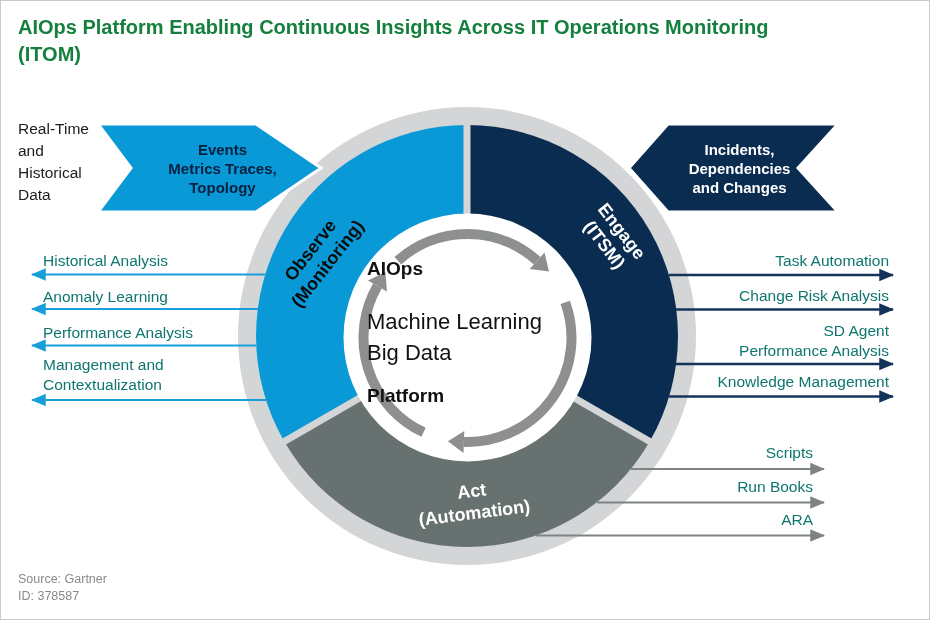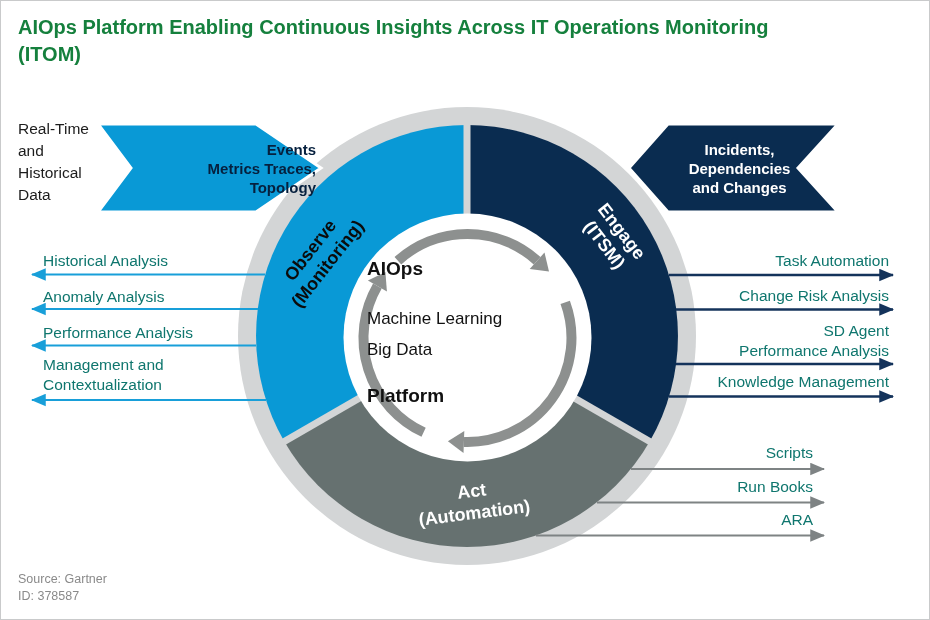--- a/index.html
+++ b/index.html
@@ -15,32 +15,32 @@
   }
   .ctx{
     left:17px; top:117px; width:84px;
     font-size:15.5px; line-height:22px; color:#1c1c1c;
   }
   .banner{
     width:187px; top:139px; text-align:center;
     font-size:15px; line-height:19px; font-weight:bold;
   }
   .banner span{display:block;}
-  .b-left{left:128px; color:#06203e;text-align:right;}
+  .b-left{left:128px; color:#06203e;}
   .b-right{left:645px; color:#ffffff;}
   .seg{
     width:200px; text-align:center; font-size:18px; line-height:22px; font-weight:bold;
   }
   .seg span{display:block;}
   .seg-obs{left:218px; top:234px; color:#0b0b0b; transform:rotate(-52deg);}
   .seg-eng{left:512px; top:215px; color:#ffffff; transform:rotate(52deg);}
   .seg-act{left:372px; top:479px; color:#ffffff; transform:rotate(-7deg);}
   .hub{left:366px; width:201px; text-align:left; color:#111;}
   .hub-bold{font-size:19px; font-weight:bold;}
-  .hub-reg{font-size:17px;}
+  .hub-reg{font-size:22px;}
   .out{font-size:15.5px; line-height:20px; color:#0f766e;}
   .out span{display:block;}
   .out-l{left:42px; width:225px; text-align:left;}
   .out-r{left:640px; width:248px; text-align:right;}
   .out-b{left:600px; width:212px; text-align:right;}
   .src{
     left:17px; top:570px; font-size:12.5px; line-height:17px; color:#8a8a8a;
   }
   .src span{display:block;}
 </style>
@@ -130,21 +130,21 @@
   <div class="abs hub hub-bold" style="top:257px;">AIOps</div>
   <div class="abs hub hub-reg" style="top:308px;">Machine Learning</div>
   <div class="abs hub hub-reg" style="top:339px;">Big Data</div>
   <div class="abs hub hub-bold" style="top:384px;">Platform</div>
 
   <div class="abs out out-l" style="top:250px;">
     <span>Historical Analysis</span>
     <span></span>
   </div>
   <div class="abs out out-l" style="top:286px;">
-    <span>Anomaly Analysis</span>
+    <span>Anomaly Learning</span>
     <span></span>
   </div>
   <div class="abs out out-l" style="top:322px;">
     <span>Performance Analysis</span>
     <span></span>
   </div>
   <div class="abs out out-l" style="top:354px;">
     <span>Management and</span>
     <span>Contextualization</span>
   </div>

